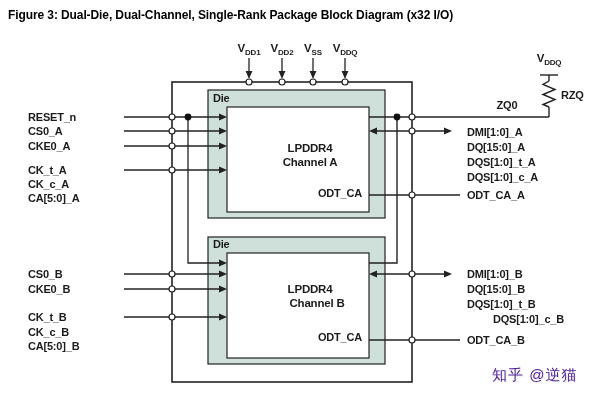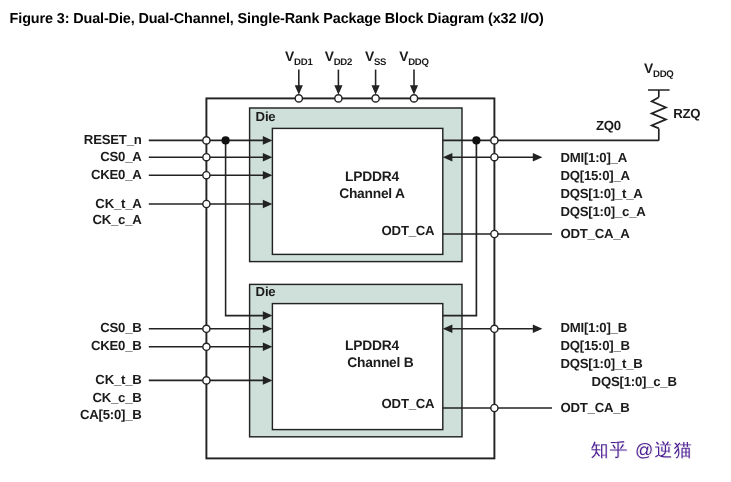--- a/index.html
+++ b/index.html
@@ -10,21 +10,21 @@
   }
   .title {
     position:absolute; left:8px; top:8px;
     font-size:12px; font-weight:bold; color:#000000; letter-spacing:-0.1px;
   }
   .svg-layer { position:absolute; left:0; top:0; }
   .lbl {
     position:absolute; font-size:11px; font-weight:600; color:#1b1b1b;
     line-height:13px; white-space:nowrap; letter-spacing:-0.2px;
   }
-  .sig-l { width:90px; left:28px; text-align:right; }
+  .sig-l { width:90px; left:28px; text-align:left; }
   .sig-r { left:467px; text-align:left; }
   .ctr { transform:translateX(-50%); }
   .pwr { font-size:11.5px; }
   .pwr sub, .vddq sub { font-size:8px; vertical-align:-3px; letter-spacing:-0.2px; }
   .die-lbl { font-size:11px; font-weight:600; }
   .chip-txt {
     position:absolute; left:227px; width:166px; text-align:center;
     font-size:11.5px; font-weight:600; color:#1b1b1b; line-height:14px; letter-spacing:-0.2px;
   }
   .odt-in { width:92px; left:270px; text-align:right; }
@@ -160,20 +160,21 @@
   </div>
 
   <span class="lbl odt-in" style="top:187px;">ODT_CA</span>
   <span class="lbl odt-in" style="top:331px;">ODT_CA</span>
 
   <span class="lbl sig-l" style="top:111px;">RESET_n</span>
   <span class="lbl sig-l" style="top:125px;">CS0_A</span>
   <span class="lbl sig-l" style="top:140px;">CKE0_A</span>
   <span class="lbl sig-l" style="top:164px;">CK_t_A</span>
   <span class="lbl sig-l" style="top:178px;">CK_c_A</span>
+  <span class="lbl sig-l" style="top:192px;">CA[5:0]_A</span>
 
   <span class="lbl sig-l" style="top:268px;">CS0_B</span>
   <span class="lbl sig-l" style="top:283px;">CKE0_B</span>
   <span class="lbl sig-l" style="top:311px;">CK_t_B</span>
   <span class="lbl sig-l" style="top:326px;">CK_c_B</span>
   <span class="lbl sig-l" style="top:340px;">CA[5:0]_B</span>
 
   <span class="lbl sig-r" style="top:126px;">DMI[1:0]_A</span>
   <span class="lbl sig-r" style="top:141px;">DQ[15:0]_A</span>
   <span class="lbl sig-r" style="top:156px;">DQS[1:0]_t_A</span>

